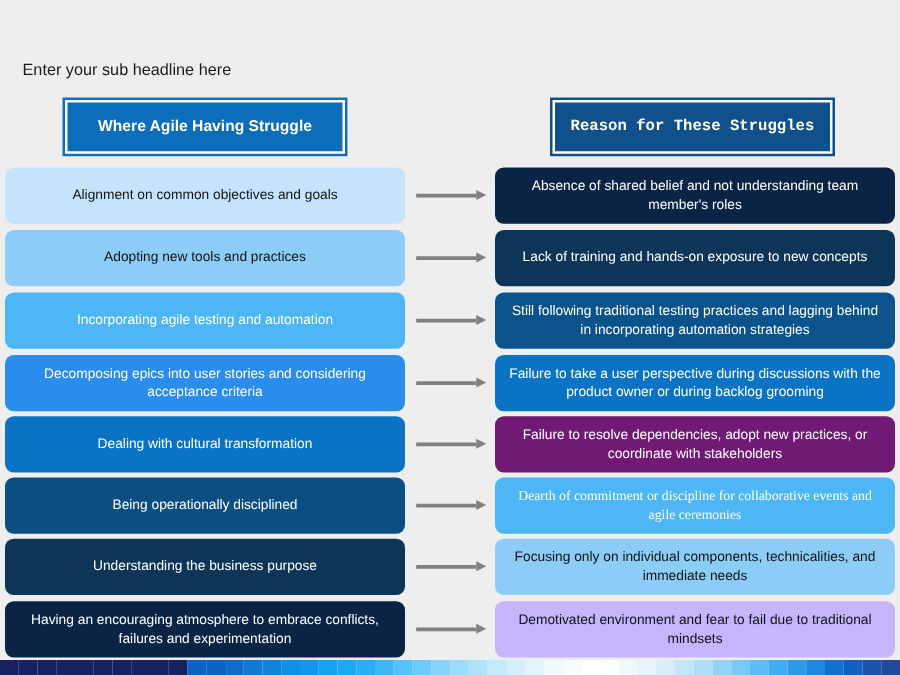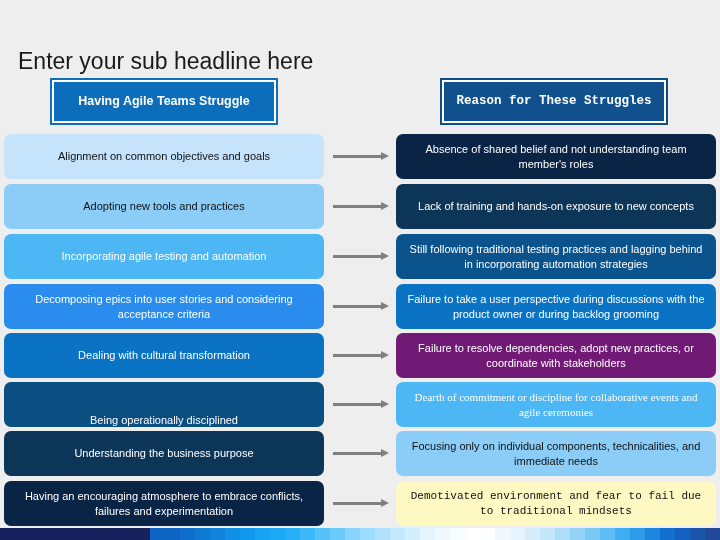--- a/index.html
+++ b/index.html
@@ -31,21 +31,21 @@
     top: 14px;
     font-size: 24px;
     font-weight: bold;
     color: #111111;
     letter-spacing: 0.2px;
   }
   .subtitle {
     position: absolute;
     left: 18px;
     top: 48px;
-    font-size: 23px;
+    font-size: 13px;
     font-weight: normal;
     color: #1a1a1a;
   }
 
   
   .col-header {
     position: absolute;
     height: 47px;
     border: 2px solid #0f6fb8;
     background: #ffffff;
@@ -127,21 +127,21 @@
   .bottom-strip .tile { height: 100%; flex: 1 1 auto; }
 </style>
 </head>
 <body>
 
 <div class="slide">
 
   <div class="subtitle">Enter your sub headline here</div>
 
   <div class="col-header" id="hdr-left" style="border-color: rgb(15, 111, 184);">
-    <div class="col-header-inner" style="background: rgb(12, 109, 186);">Having Agile Teams Struggle</div>
+    <div class="col-header-inner" style="background: rgb(12, 109, 186);">Where Agile Having Struggle</div>
   </div>
 
   <div class="col-header right" id="hdr-right" style="border-color: rgb(13, 79, 135);">
     <div class="col-header-inner" style="background: rgb(16, 80, 140);">Reason for These Struggles</div>
   </div>
 
   <div class="col-left" id="col-left">
       <div class="row-box" style="top: 134px; background: rgb(197, 228, 251); color: rgb(17, 17, 17); text-align: center;">
         <span>Alignment on common objectives and goals</span>
       </div>
@@ -150,21 +150,21 @@
       </div>
       <div class="row-box" style="top: 234px; background: rgb(77, 182, 245); color: rgb(255, 255, 255);">
         <span>Incorporating agile testing and automation</span>
       </div>
       <div class="row-box" style="top: 284px; background: rgb(42, 141, 237); color: rgb(255, 255, 255);">
         <span>Decomposing epics into user stories and considering acceptance criteria</span>
       </div>
       <div class="row-box" style="top: 333px; background: rgb(11, 115, 196); color: rgb(255, 255, 255);">
         <span>Dealing with cultural transformation</span>
       </div>
-      <div class="row-box" style="top: 382px; background: rgb(11, 78, 130); color: rgb(255, 255, 255); align-items: flex-end;">
+      <div class="row-box" style="top: 382px; background: rgb(11, 78, 130); color: rgb(255, 255, 255);">
         <span>Being operationally disciplined</span>
       </div>
       <div class="row-box" style="top: 431px; background: rgb(13, 53, 87); color: rgb(255, 255, 255);">
         <span>Understanding the business purpose</span>
       </div>
       <div class="row-box" style="top: 481px; background: rgb(10, 36, 70); color: rgb(255, 255, 255);">
         <span>Having an encouraging atmosphere to embrace conflicts, failures and experimentation</span>
       </div>
     </div>
 
@@ -183,21 +183,21 @@
       </div>
       <div class="row-box" style="top: 333px; background: #701a75; color: rgb(255, 255, 255);">
         <span>Failure to resolve dependencies, adopt new practices, or coordinate with stakeholders</span>
       </div>
       <div class="row-box" style="top: 382px; background: rgb(77, 182, 245); color: rgb(255, 255, 255); font-family: Liberation Serif, serif;">
         <span>Dearth of commitment or discipline for collaborative events and agile ceremonies</span>
       </div>
       <div class="row-box" style="top: 431px; background: rgb(139, 205, 247); color: rgb(17, 17, 17);">
         <span>Focusing only on individual components, technicalities, and immediate needs</span>
       </div>
-      <div class="row-box" style="top: 481px; background: #fef9c3; color: rgb(17, 17, 17); font-family: Liberation Mono, monospace;">
+      <div class="row-box" style="top: 481px; background: #c4b5fd; color: rgb(17, 17, 17);">
         <span>Demotivated environment and fear to fail due to traditional mindsets</span>
       </div>
     </div>
 
   <div id="connectors">
       <div class="arrow" style="top: 152px;">
         <div class="shaft" style="background: rgb(128, 128, 128);"></div>
         <div class="head" style="border-left-color: rgb(128, 128, 128);"></div>
       </div>
       <div class="arrow" style="top: 202px;">

